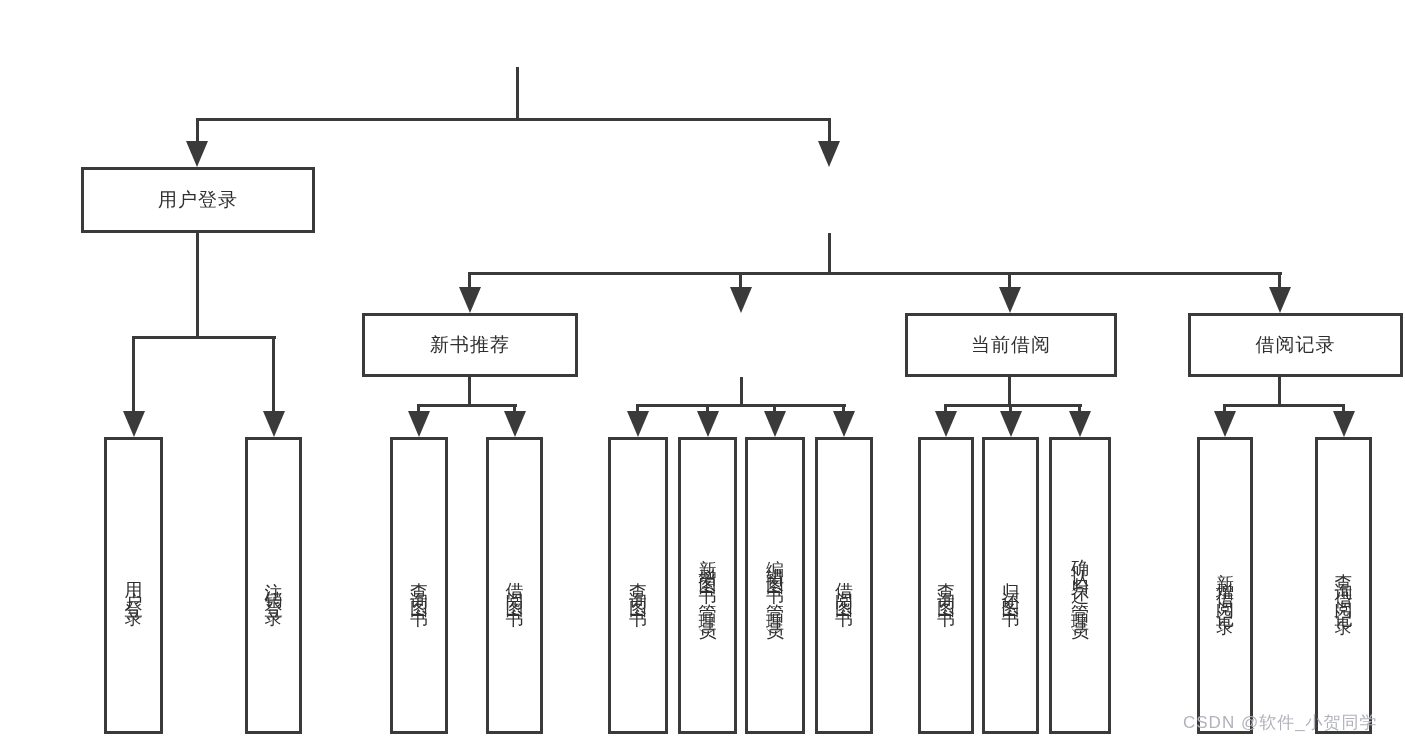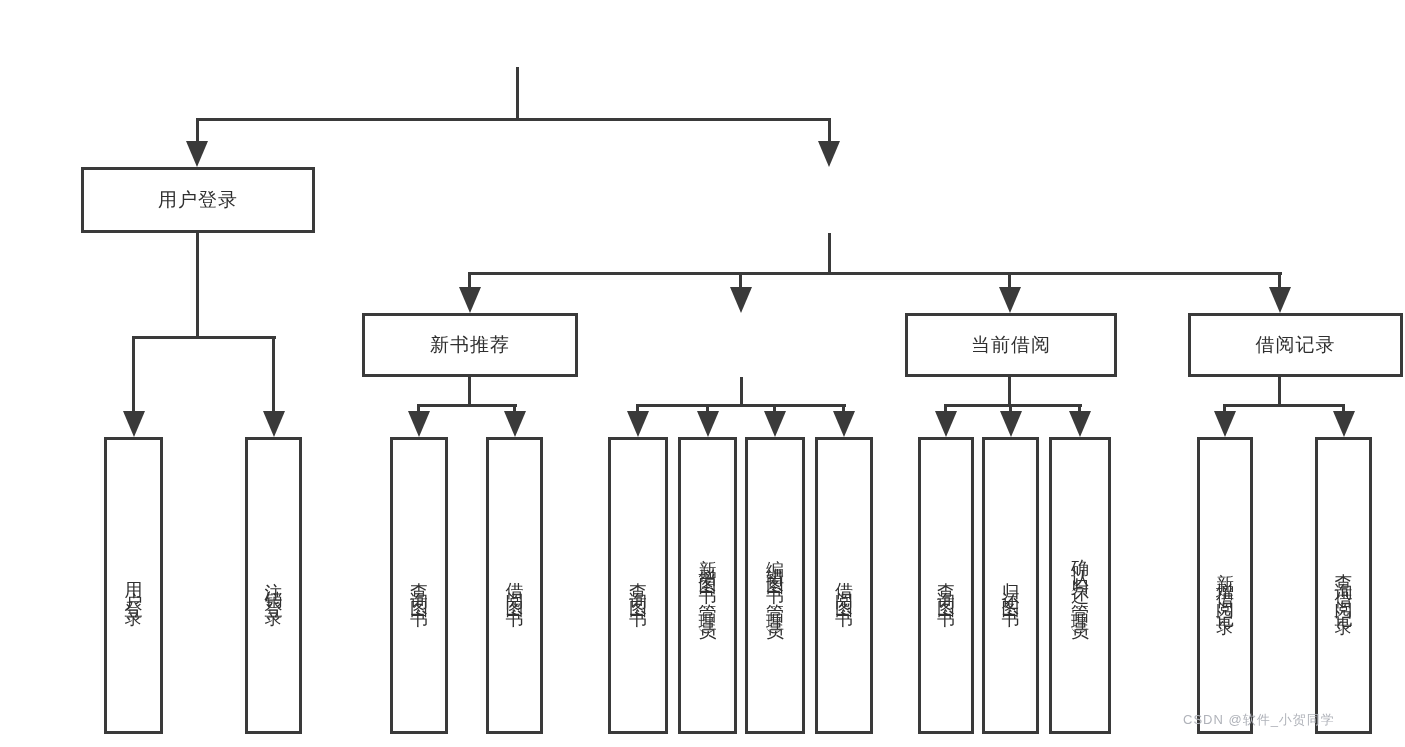--- a/index.html
+++ b/index.html
@@ -53,21 +53,21 @@
     position:absolute;
     width:0;height:0;
     border-left:11px solid transparent;
     border-right:11px solid transparent;
     border-top:26px solid var(--line);
     z-index:1;
   }
   .watermark{
     position:absolute;
     left:1183px;top:711px;
-    font-size:13px;
+    font-size:17px;
     color:var(--wm);
     letter-spacing:1px;
     z-index:3;
     white-space:nowrap;
   }
 </style>
 </head>
 <body>
 
 <div class="canvas">

